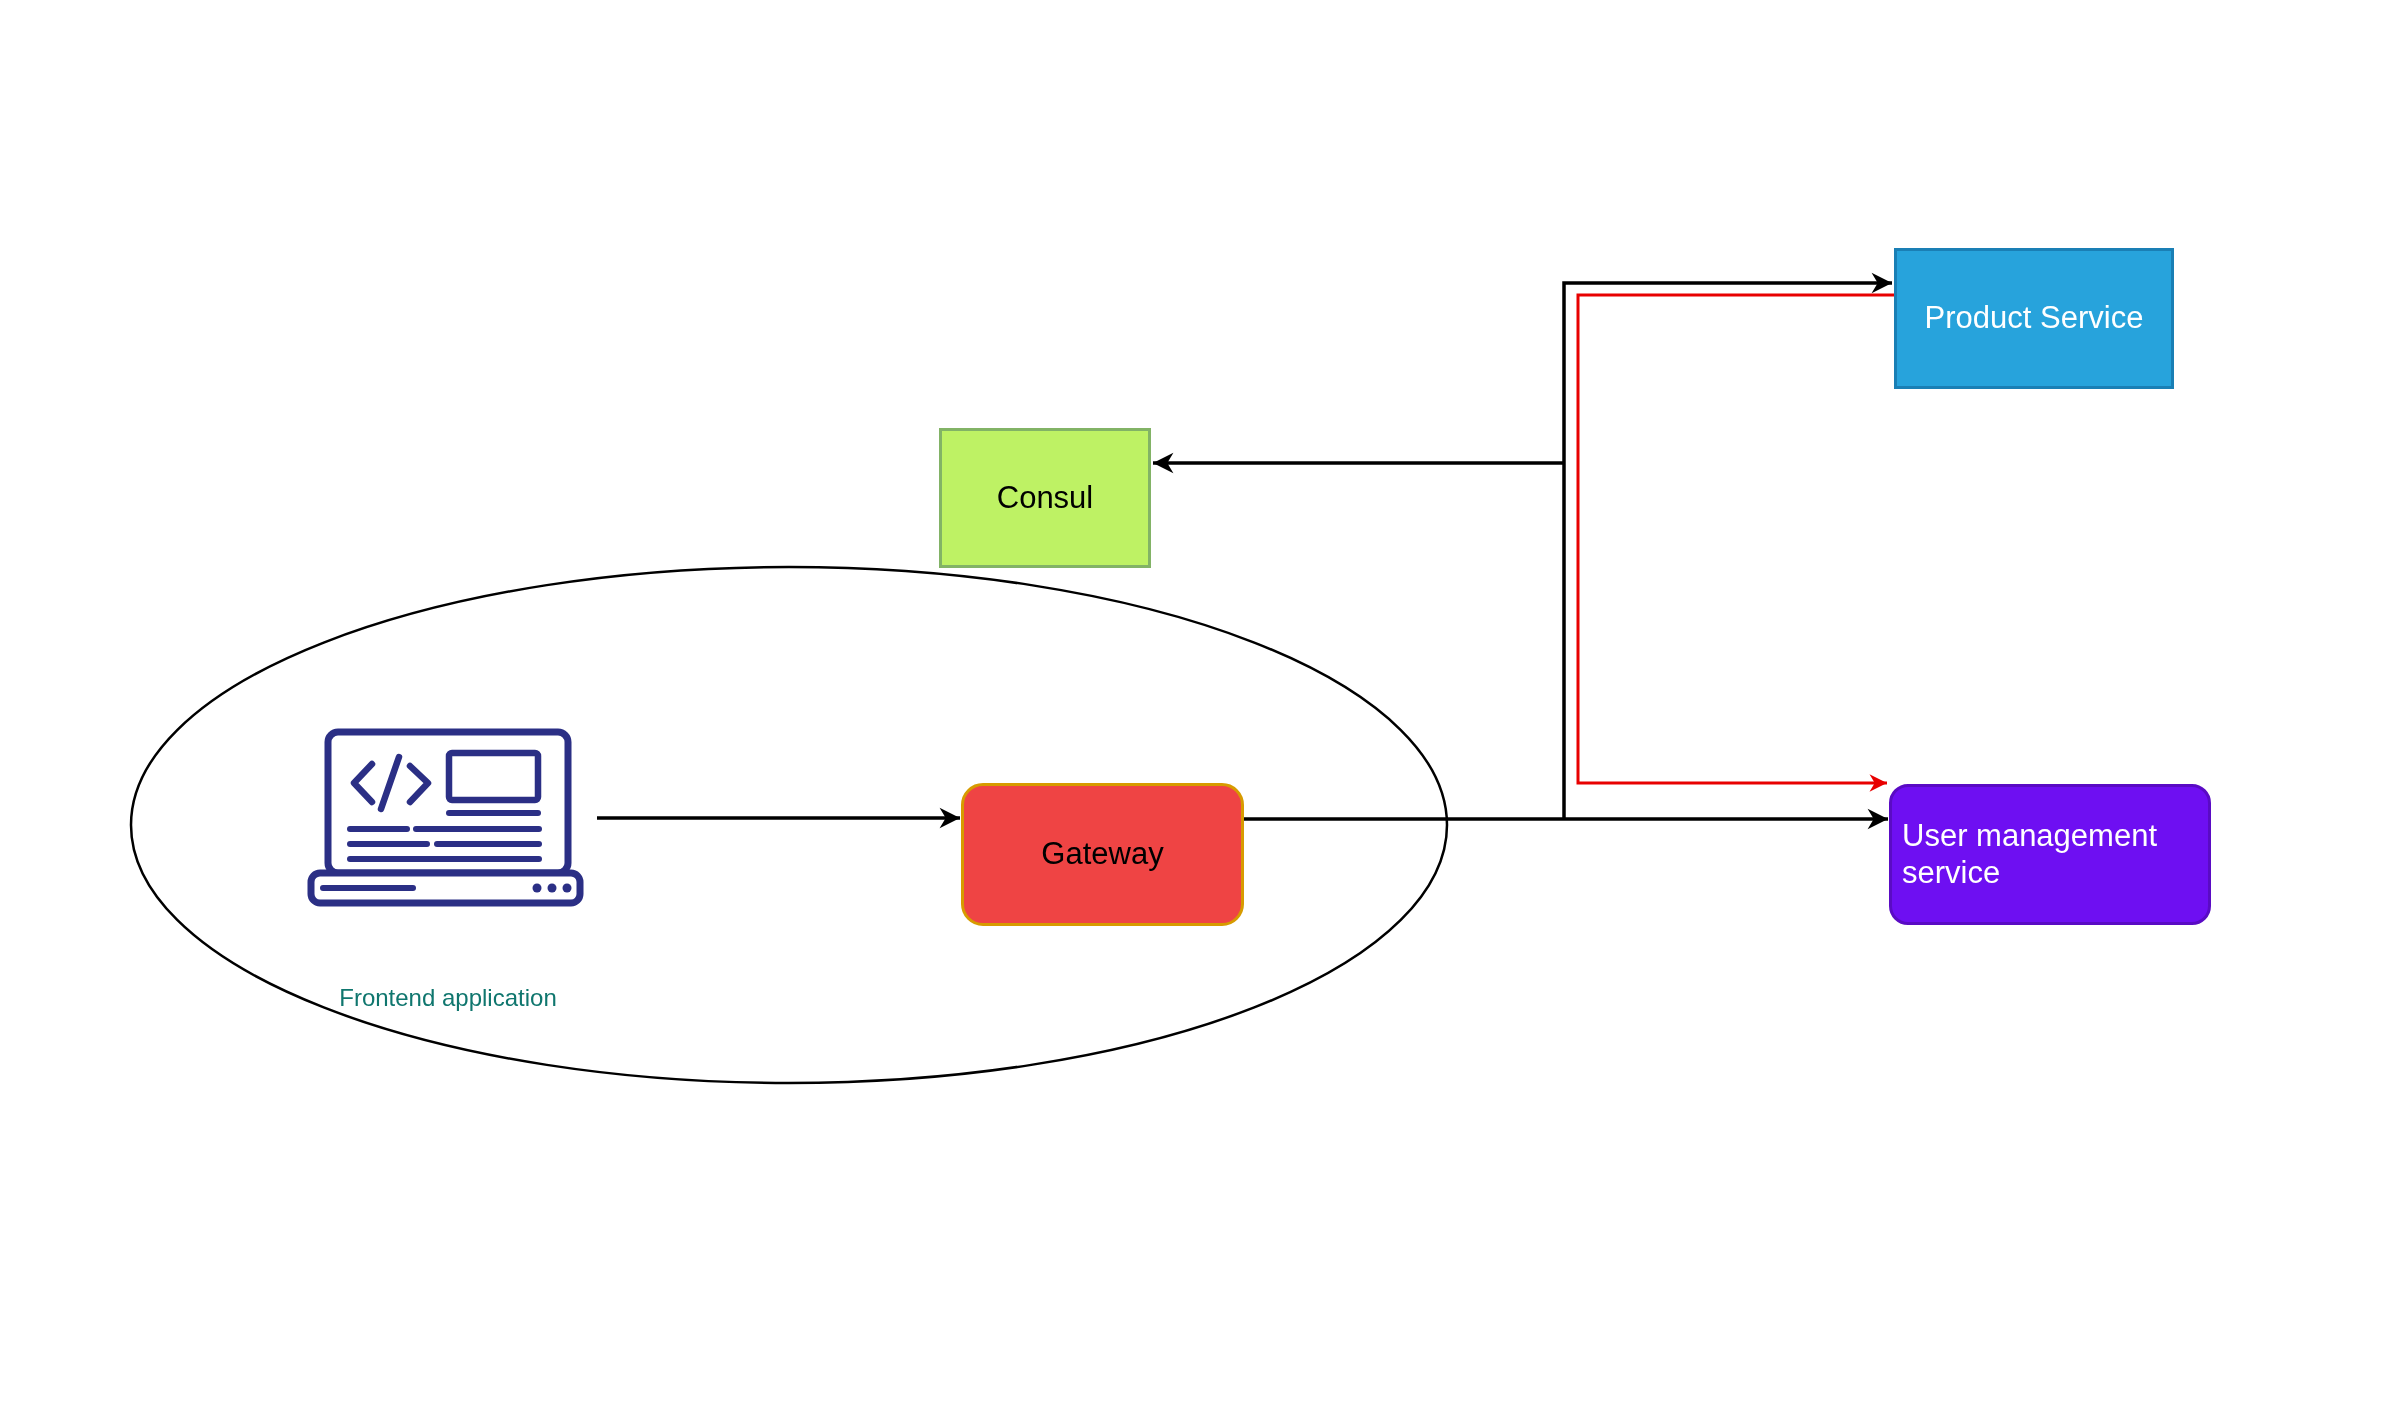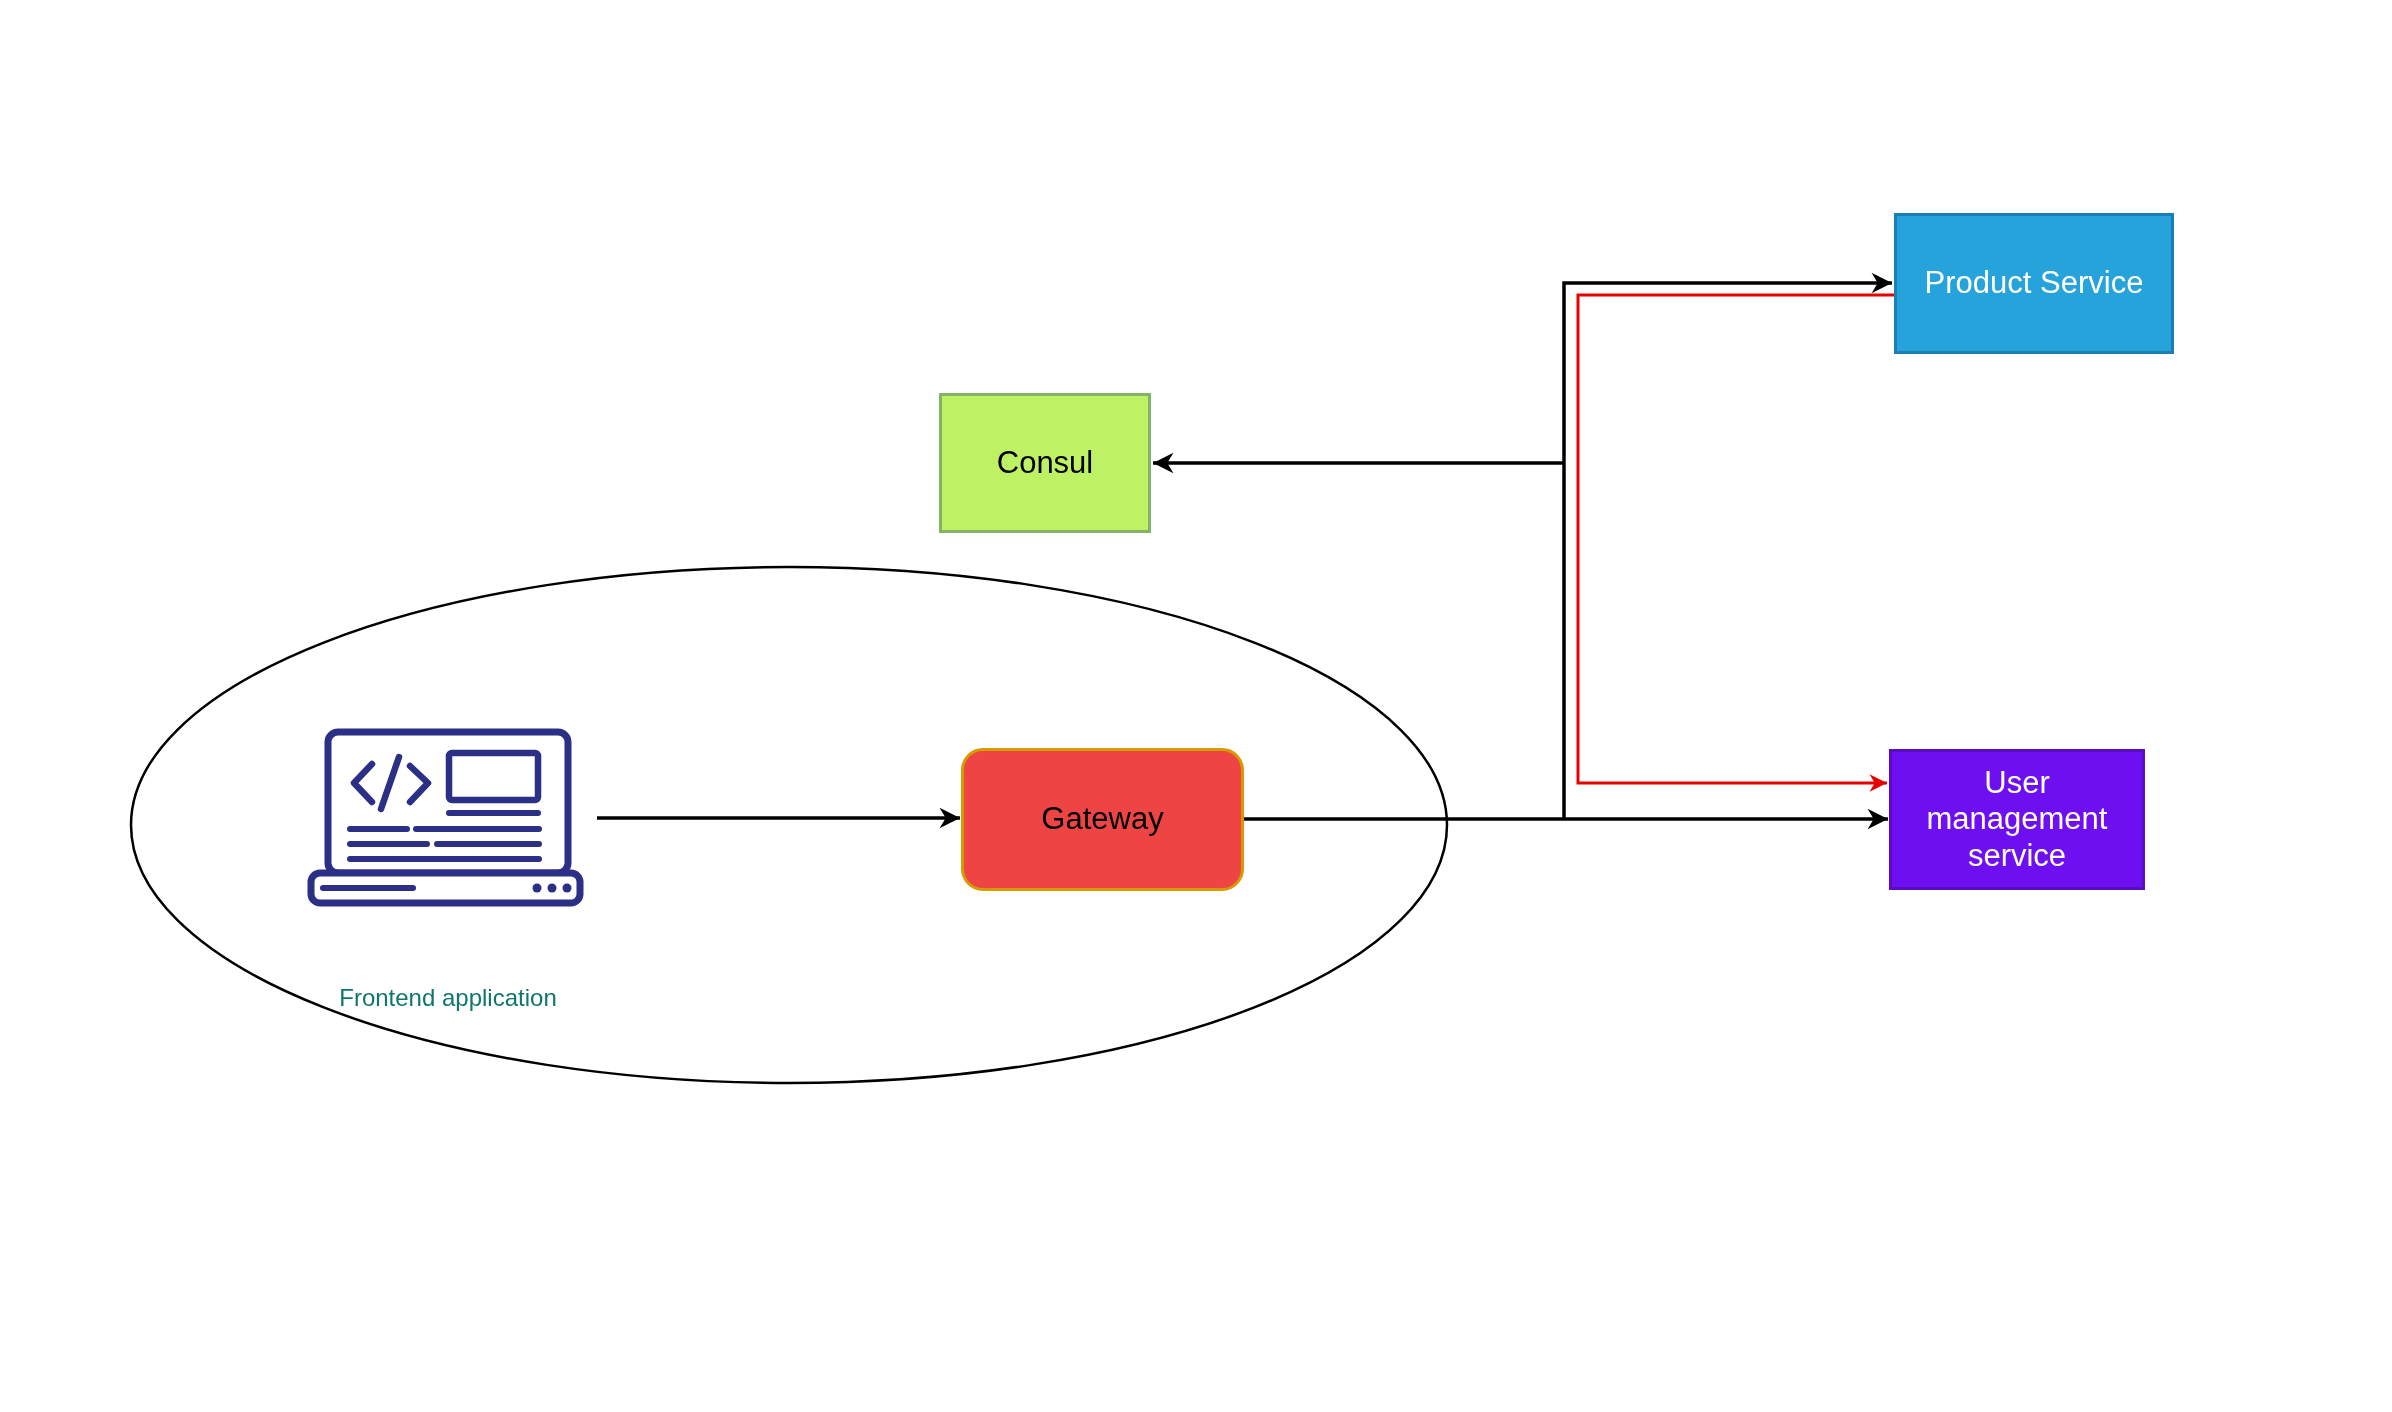--- a/index.html
+++ b/index.html
@@ -22,24 +22,25 @@
     left: 0;
     top: 0;
   }
   .node {
     position: absolute;
     box-sizing: border-box;
     border: 3px solid #000;
     display: flex;
     align-items: center;
     justify-content: center;
-    text-align: center;
+    text-align: left;
     font-size: 31px;
     line-height: 1.18;
     padding: 4px 10px;
+    margin-top: 35px;
   }
   .node.rounded {
     border-radius: 22px;
   }
   .node span {
     display: block;
   }
   .group-label {
     position: absolute;
     transform: translateX(-50%);
@@ -106,19 +107,19 @@
 
   <div class="node" style="left: 1894px; top: 213px; width: 280px; height: 141px; background: rgb(39, 163, 220); border-color: rgb(26, 127, 181); color: rgb(255, 255, 255);">
     <span>Product Service</span>
   </div>
   <div class="node" style="left: 939px; top: 393px; width: 212px; height: 140px; background: #bef264; border-color: rgb(130, 179, 102); color: rgb(0, 0, 0);">
     <span>Consul</span>
   </div>
   <div class="node rounded" style="left: 961px; top: 748px; width: 283px; height: 143px; background: #ef4444; border-color: rgb(215, 155, 0); color: rgb(0, 0, 0);">
     <span>Gateway</span>
   </div>
-  <div class="node" style="left: 1889px; top: 749px; width: 256px; height: 141px; background: rgb(110, 15, 242); border-color: rgb(90, 11, 196); color: rgb(255, 255, 255);">
+  <div class="node" style="left: 1889px; top: 749px; width: 322px; height: 141px; background: rgb(110, 15, 242); border-color: rgb(90, 11, 196); color: rgb(255, 255, 255); border-radius: 19px;">
     <span>User management service</span>
   </div>
 
   <div class="group-label" id="frontend-label" style="left: 448px; top: 984px;">Frontend application</div>
 
 </div>
 
 </body></html>

